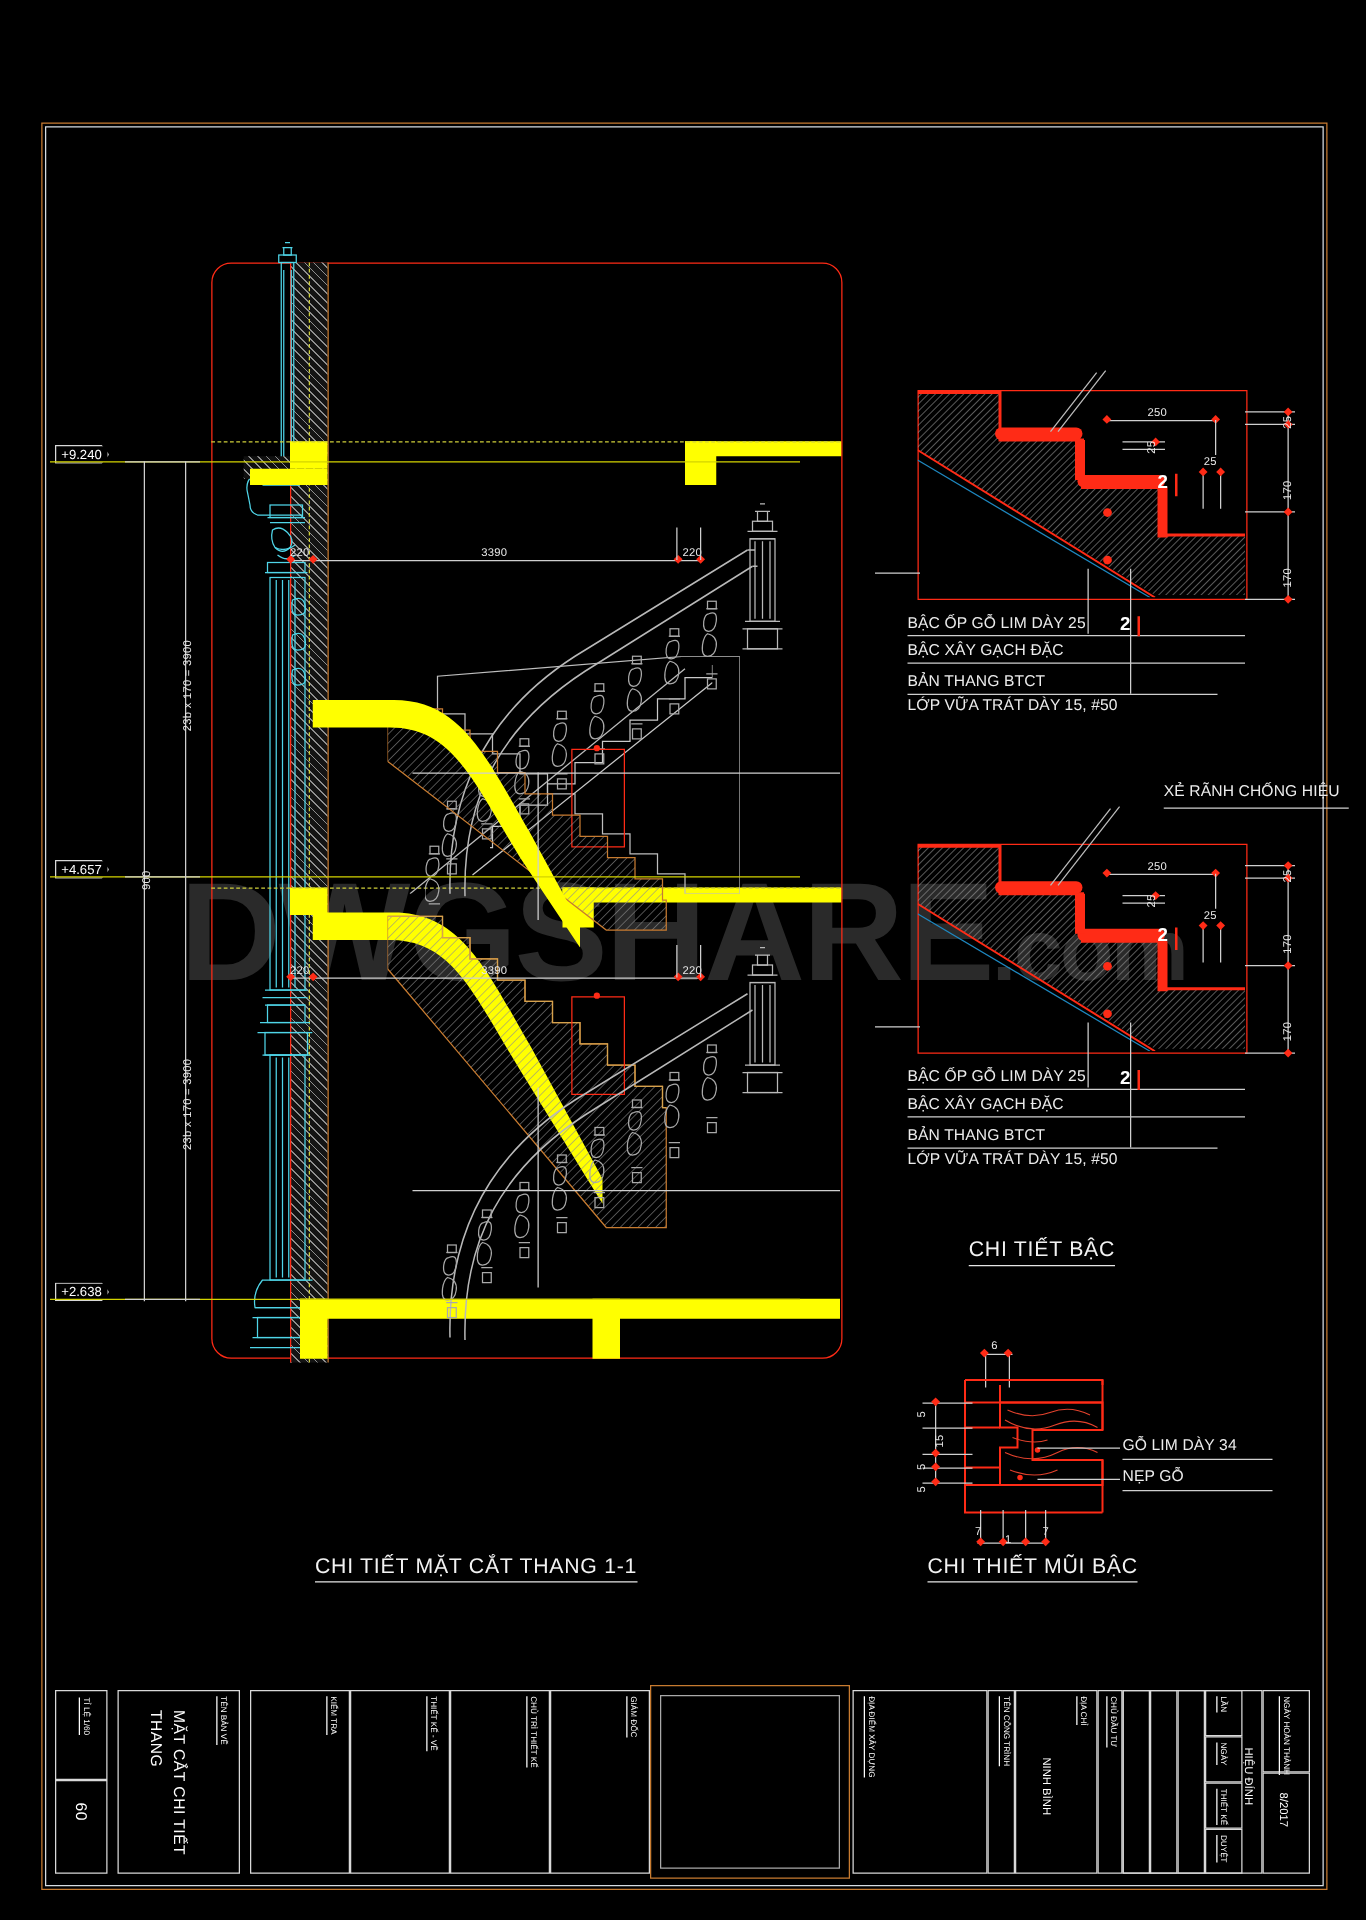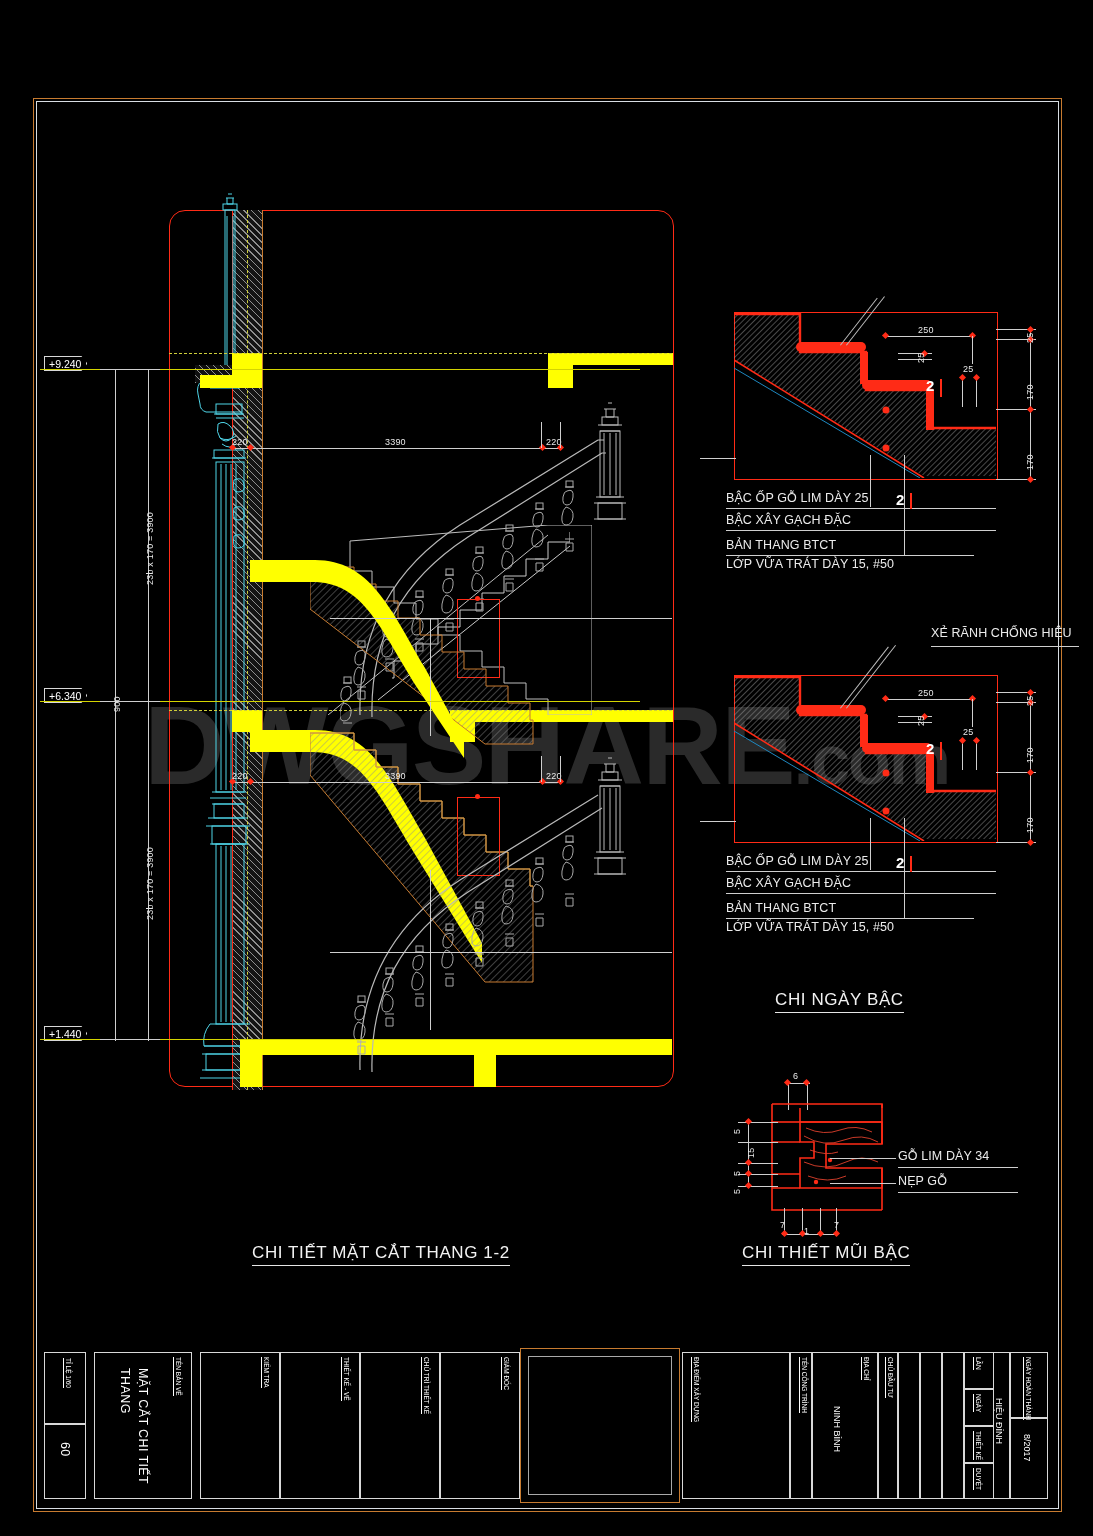--- a/index.html
+++ b/index.html
@@ -366,26 +366,26 @@
     <div class="abs vl" style="left:390px;top:448px;height:118px;"></div>
     <div class="abs vl" style="left:390px;top:700px;height:160px;"></div>
   </div>
 
   <div class="abs lvl" style="left:44px;top:356px;">
     <div class="lvlbox">+9.240</div>
   </div>
   <div class="abs hly" style="left:40px;top:369px;width:600px;"></div>
 
   <div class="abs lvl" style="left:44px;top:688px;">
-    <div class="lvlbox">+6.340</div>
+    <div class="lvlbox">+4.657</div>
   </div>
   <div class="abs hly" style="left:40px;top:701px;width:600px;"></div>
 
   <div class="abs lvl" style="left:44px;top:1026px;">
-    <div class="lvlbox">+1.440</div>
+    <div class="lvlbox">+2.638</div>
   </div>
   <div class="abs hly" style="left:40px;top:1039px;width:600px;"></div>
 
   <div class="abs vl" style="left:115px;top:369px;height:672px;"></div>
   <div class="abs vl" style="left:148px;top:369px;height:672px;"></div>
   <div class="abs hl" style="left:100px;top:369px;width:60px;"></div>
   <div class="abs hl" style="left:100px;top:701px;width:60px;"></div>
   <div class="abs hl" style="left:100px;top:1039px;width:60px;"></div>
 
   <div class="abs dimtxt vtxt" style="left:145px;top:585px;transform:rotate(-90deg);transform-origin:0 0;">23b x 170 = 3900</div>
@@ -407,21 +407,21 @@
   <div class="abs tick" style="left:230px;top:779px;"></div>
   <div class="abs tick" style="left:248px;top:779px;"></div>
   <div class="abs tick" style="left:540px;top:779px;"></div>
   <div class="abs tick" style="left:558px;top:779px;"></div>
   <div class="abs dimtxt" style="left:232px;top:771px;">220</div>
   <div class="abs dimtxt" style="left:385px;top:771px;">3390</div>
   <div class="abs dimtxt" style="left:546px;top:771px;">220</div>
   <div class="abs vl" style="left:541px;top:756px;height:26px;"></div>
   <div class="abs vl" style="left:560px;top:756px;height:26px;"></div>
 
-  <div class="abs ttl ttl-u" style="left:252px;top:1243px;">CHI TIẾT MẶT CẮT THANG 1-2</div>
+  <div class="abs ttl ttl-u" style="left:252px;top:1243px;">CHI TIẾT MẶT CẮT THANG 1-1</div>
 
   <div class="abs" style="left:700px;top:295px;width:393px;height:290px;">
 
     <div class="abs" style="left:34px;top:17px;width:262px;height:166px;border:1.2px solid #ff2b16;"></div>
 
     <div class="abs" style="left:34px;top:17px;width:262px;height:166px;overflow:hidden;">
       <svg width="262" height="166" viewBox="0 0 262 166">
         <defs>
           <pattern id="cd1" width="4" height="4" patternTransform="rotate(45)" patternUnits="userSpaceOnUse">
             <line x1="0" y1="0" x2="0" y2="4" stroke="#a0a0a0" stroke-width="0.9"></line>
@@ -566,21 +566,21 @@
     <div class="abs noteTxt" style="left:26px;top:283px;">BẢN THANG BTCT</div>
     <div class="abs hl" style="left:26px;top:300px;width:248px;"></div>
     <div class="abs noteTxt" style="left:26px;top:302px;">LỚP VỮA TRÁT DÀY 15, #50</div>
     <div class="abs vl" style="left:170px;top:200px;height:52px;"></div>
     <div class="abs vl" style="left:204px;top:200px;height:100px;"></div>
     <div class="abs mark2" style="left:196px;top:236px;">2</div>
     <div class="abs" style="left:210px;top:238px;width:2px;height:16px;background:#ff2b16;"></div>
     <div class="abs hl" style="left:0px;top:203px;width:36px;"></div>
   </div>
 
-  <div class="abs ttl ttl-u" style="left:775px;top:990px;">CHI NGÀY BẬC</div>
+  <div class="abs ttl ttl-u" style="left:775px;top:990px;">CHI TIẾT BẬC</div>
 
   <div class="abs" style="left:700px;top:1050px;width:393px;height:230px;">
 
     <div class="abs vl" style="left:88px;top:32px;height:28px;"></div>
     <div class="abs vl" style="left:107px;top:32px;height:28px;"></div>
     <div class="abs hl" style="left:86px;top:33px;width:24px;"></div>
     <div class="abs tick" style="left:85px;top:30px;"></div>
     <div class="abs tick" style="left:104px;top:30px;"></div>
     <div class="abs dimtxt" style="left:93px;top:21px;">6</div>
 

